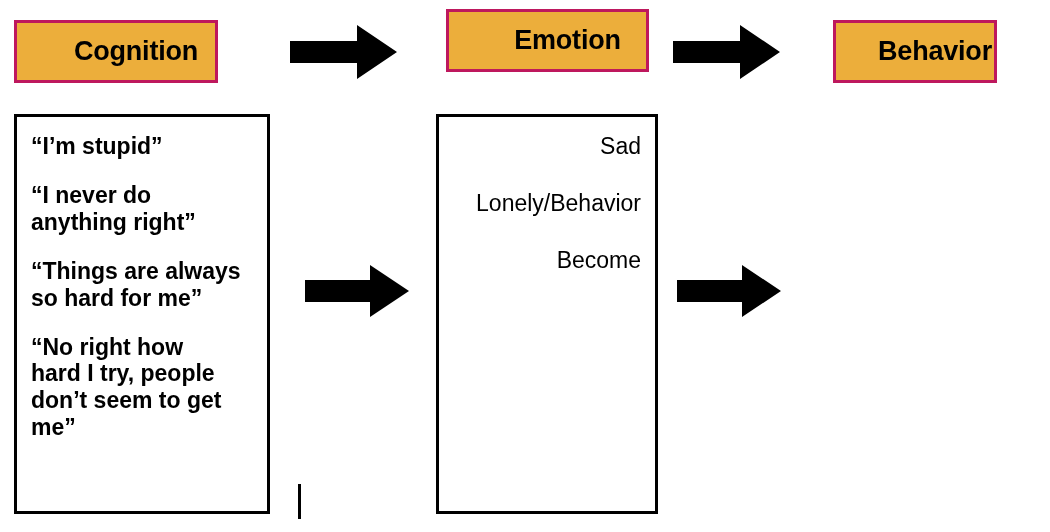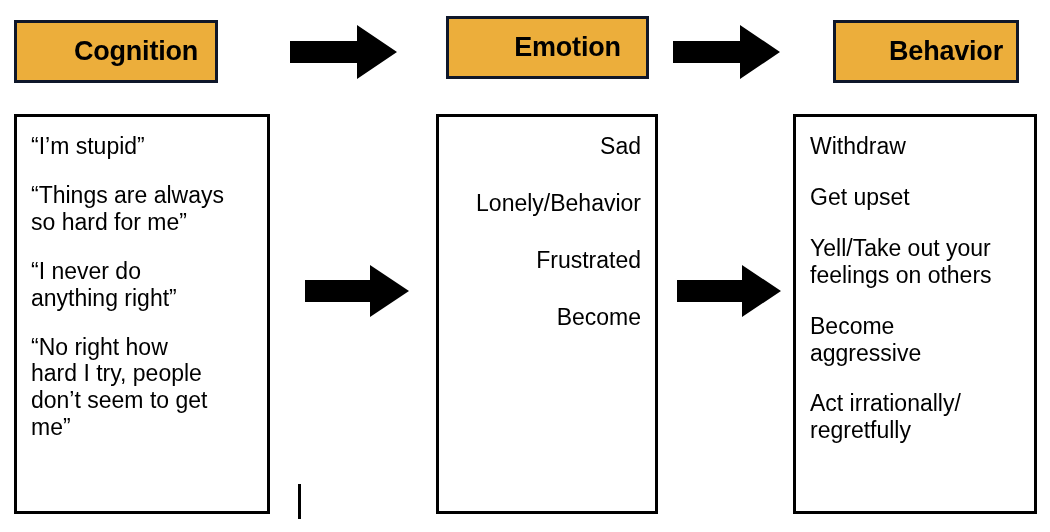--- a/index.html
+++ b/index.html
@@ -21,57 +21,57 @@
     position: absolute;
     left: 0; top: 0;
     width: 1050px;
     height: 532px;
   }
 
   
   .header-box {
     position: absolute;
     background: #ecae3b;
-    border: 3px solid #0f172a;
+    border: 3px solid #be185d;
     box-sizing: border-box;
     display: flex;
     align-items: center;
     justify-content: center;
     padding-left: 40px;
   }
   .header-box .label {
     font-size: 27px;
     font-weight: bold;
     letter-spacing: -0.2px;
     line-height: 1;
     color: #000000;
   }
 
   #hdr-cognition { left: 14px;  top: 20px;  width: 204px; height: 63px; }
-  #hdr-emotion   { left: 446px; top: 16px;  width: 203px; height: 63px; }
-  #hdr-behavior  { left: 833px; top: 20px;  width: 186px; height: 63px; }
+  #hdr-emotion   { left: 446px; top: 9px;  width: 203px; height: 63px; }
+  #hdr-behavior  { left: 833px; top: 20px;  width: 164px; height: 63px; }
 
   
   .content-box {
     position: absolute;
     background: #ffffff;
     border: 3px solid #000000;
     box-sizing: border-box;
     padding: 16px 14px 10px 14px;
   }
   .content-box .item {
     font-size: 23px;
     line-height: 1.17;
     color: #000000;
     margin: 0 0 21px 0;
     white-space: pre-line;
   }
   .content-box .item:last-child { margin-bottom: 0; }
 
-  #box-cognition { left: 14px;  top: 114px; width: 256px; height: 400px; }
+  #box-cognition { left: 14px;  top: 114px; width: 256px; height: 400px; font-weight: bold; }
   #box-emotion   { left: 436px; top: 114px; width: 222px; height: 400px; }
   #box-behavior  { left: 793px; top: 114px; width: 244px; height: 400px; }
 
   #box-cognition .item { margin-bottom: 22px; }
   #box-emotion .item   { margin-bottom: 30px; text-align: right; }
   #box-behavior .item  { margin-bottom: 24px; }
 
   
   .arrow {
     position: absolute;
@@ -112,51 +112,40 @@
   <svg class="arrow" id="arrow-top-2" viewBox="0 0 108 56">
     <polygon points="0,17 67,17 67,1 107,28 67,55 67,39 0,39" fill="#000000"></polygon>
   </svg>
 
   <div class="header-box" id="hdr-behavior">
     <span class="label">Behavior</span>
   </div>
 
   <div class="content-box" id="box-cognition">
     <p class="item">“I’m stupid”</p>
+    <p class="item">“I never do
+anything right”</p>
     <p class="item">“Things are always
 so hard for me”</p>
-    <p class="item">“I never do
-anything right”</p>
     <p class="item">“No right how
 hard I try, people
 don’t seem to get
 me”</p>
   </div>
 
   <svg class="arrow" id="arrow-mid-1" viewBox="0 0 105 54">
     <polygon points="0,16 65,16 65,1 104,27 65,53 65,38 0,38" fill="#000000"></polygon>
   </svg>
 
   <div class="content-box" id="box-emotion">
     <p class="item">Sad</p>
     <p class="item">Lonely/Behavior</p>
-    <p class="item">Frustrated</p>
     <p class="item">Become</p>
   </div>
 
   <svg class="arrow" id="arrow-mid-2" viewBox="0 0 105 54">
     <polygon points="0,16 65,16 65,1 104,27 65,53 65,38 0,38" fill="#000000"></polygon>
   </svg>
 
-  <div class="content-box" id="box-behavior">
-    <p class="item">Withdraw</p>
-    <p class="item">Get upset</p>
-    <p class="item">Yell/Take out your
-feelings on others</p>
-    <p class="item">Become
-aggressive</p>
-    <p class="item">Act irrationally/
-regretfully</p>
-  </div>
 
   <div id="caret-mark"></div>
 
 </div>
 
 </body></html>

